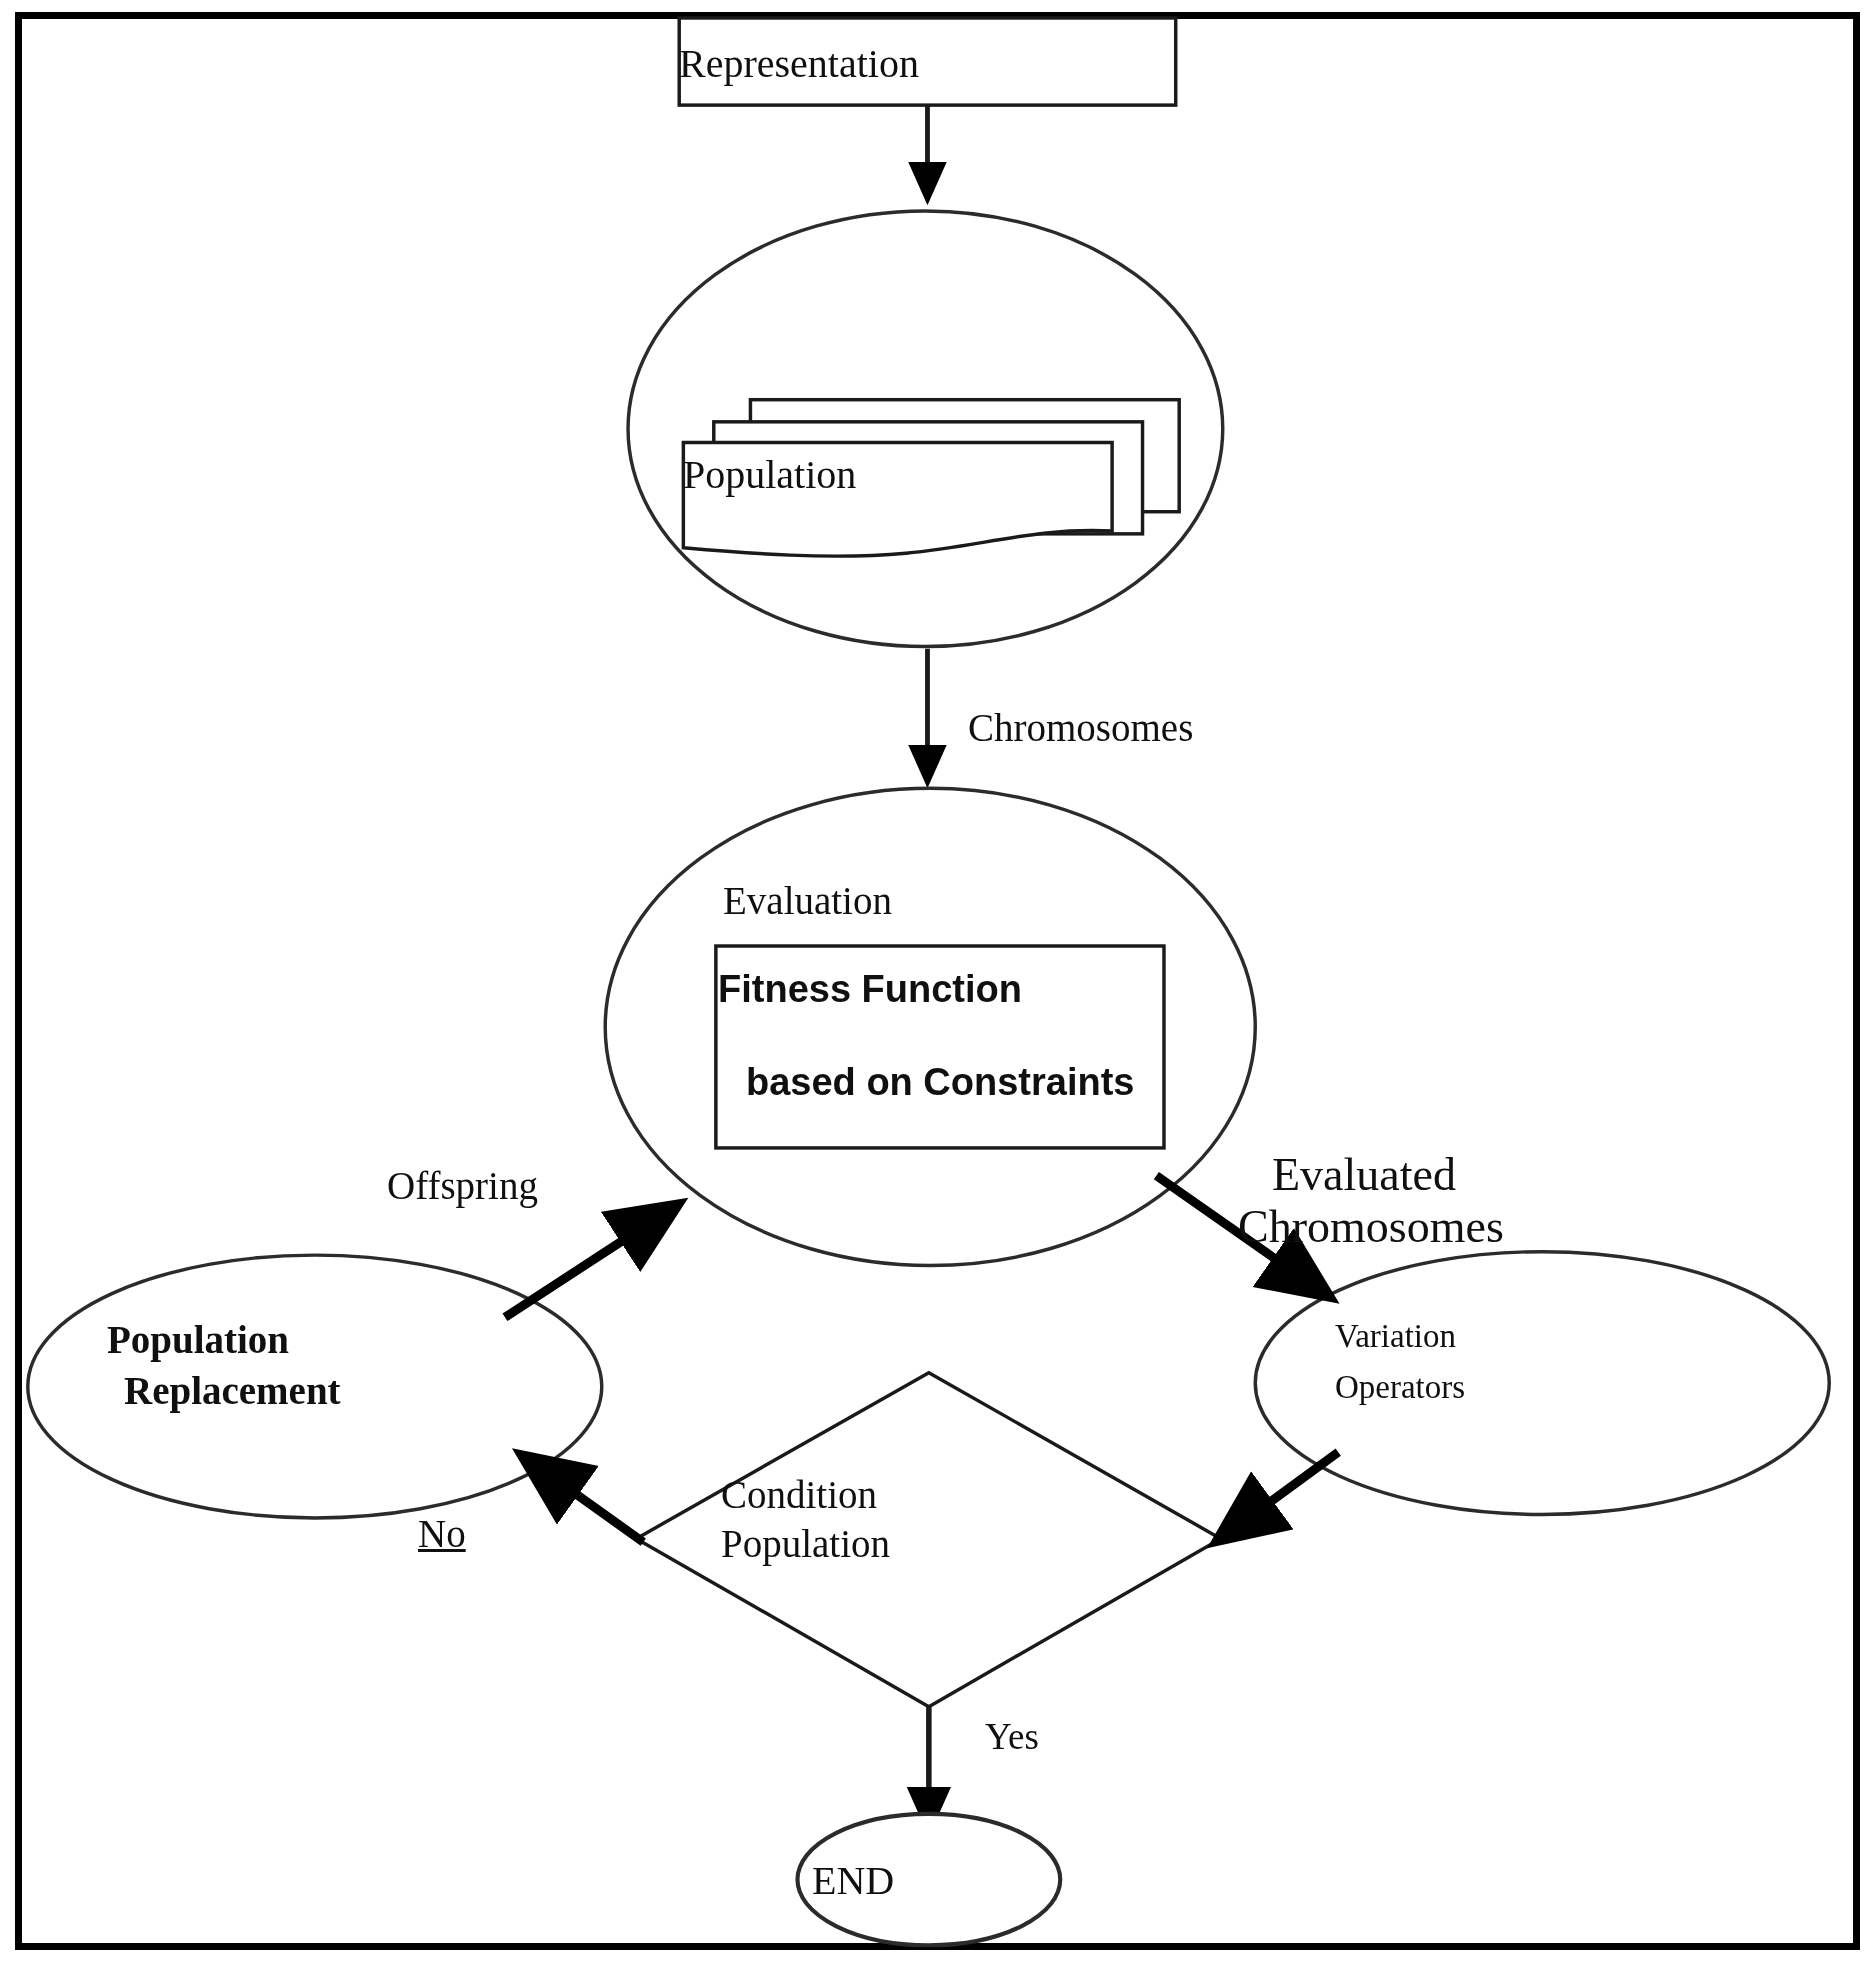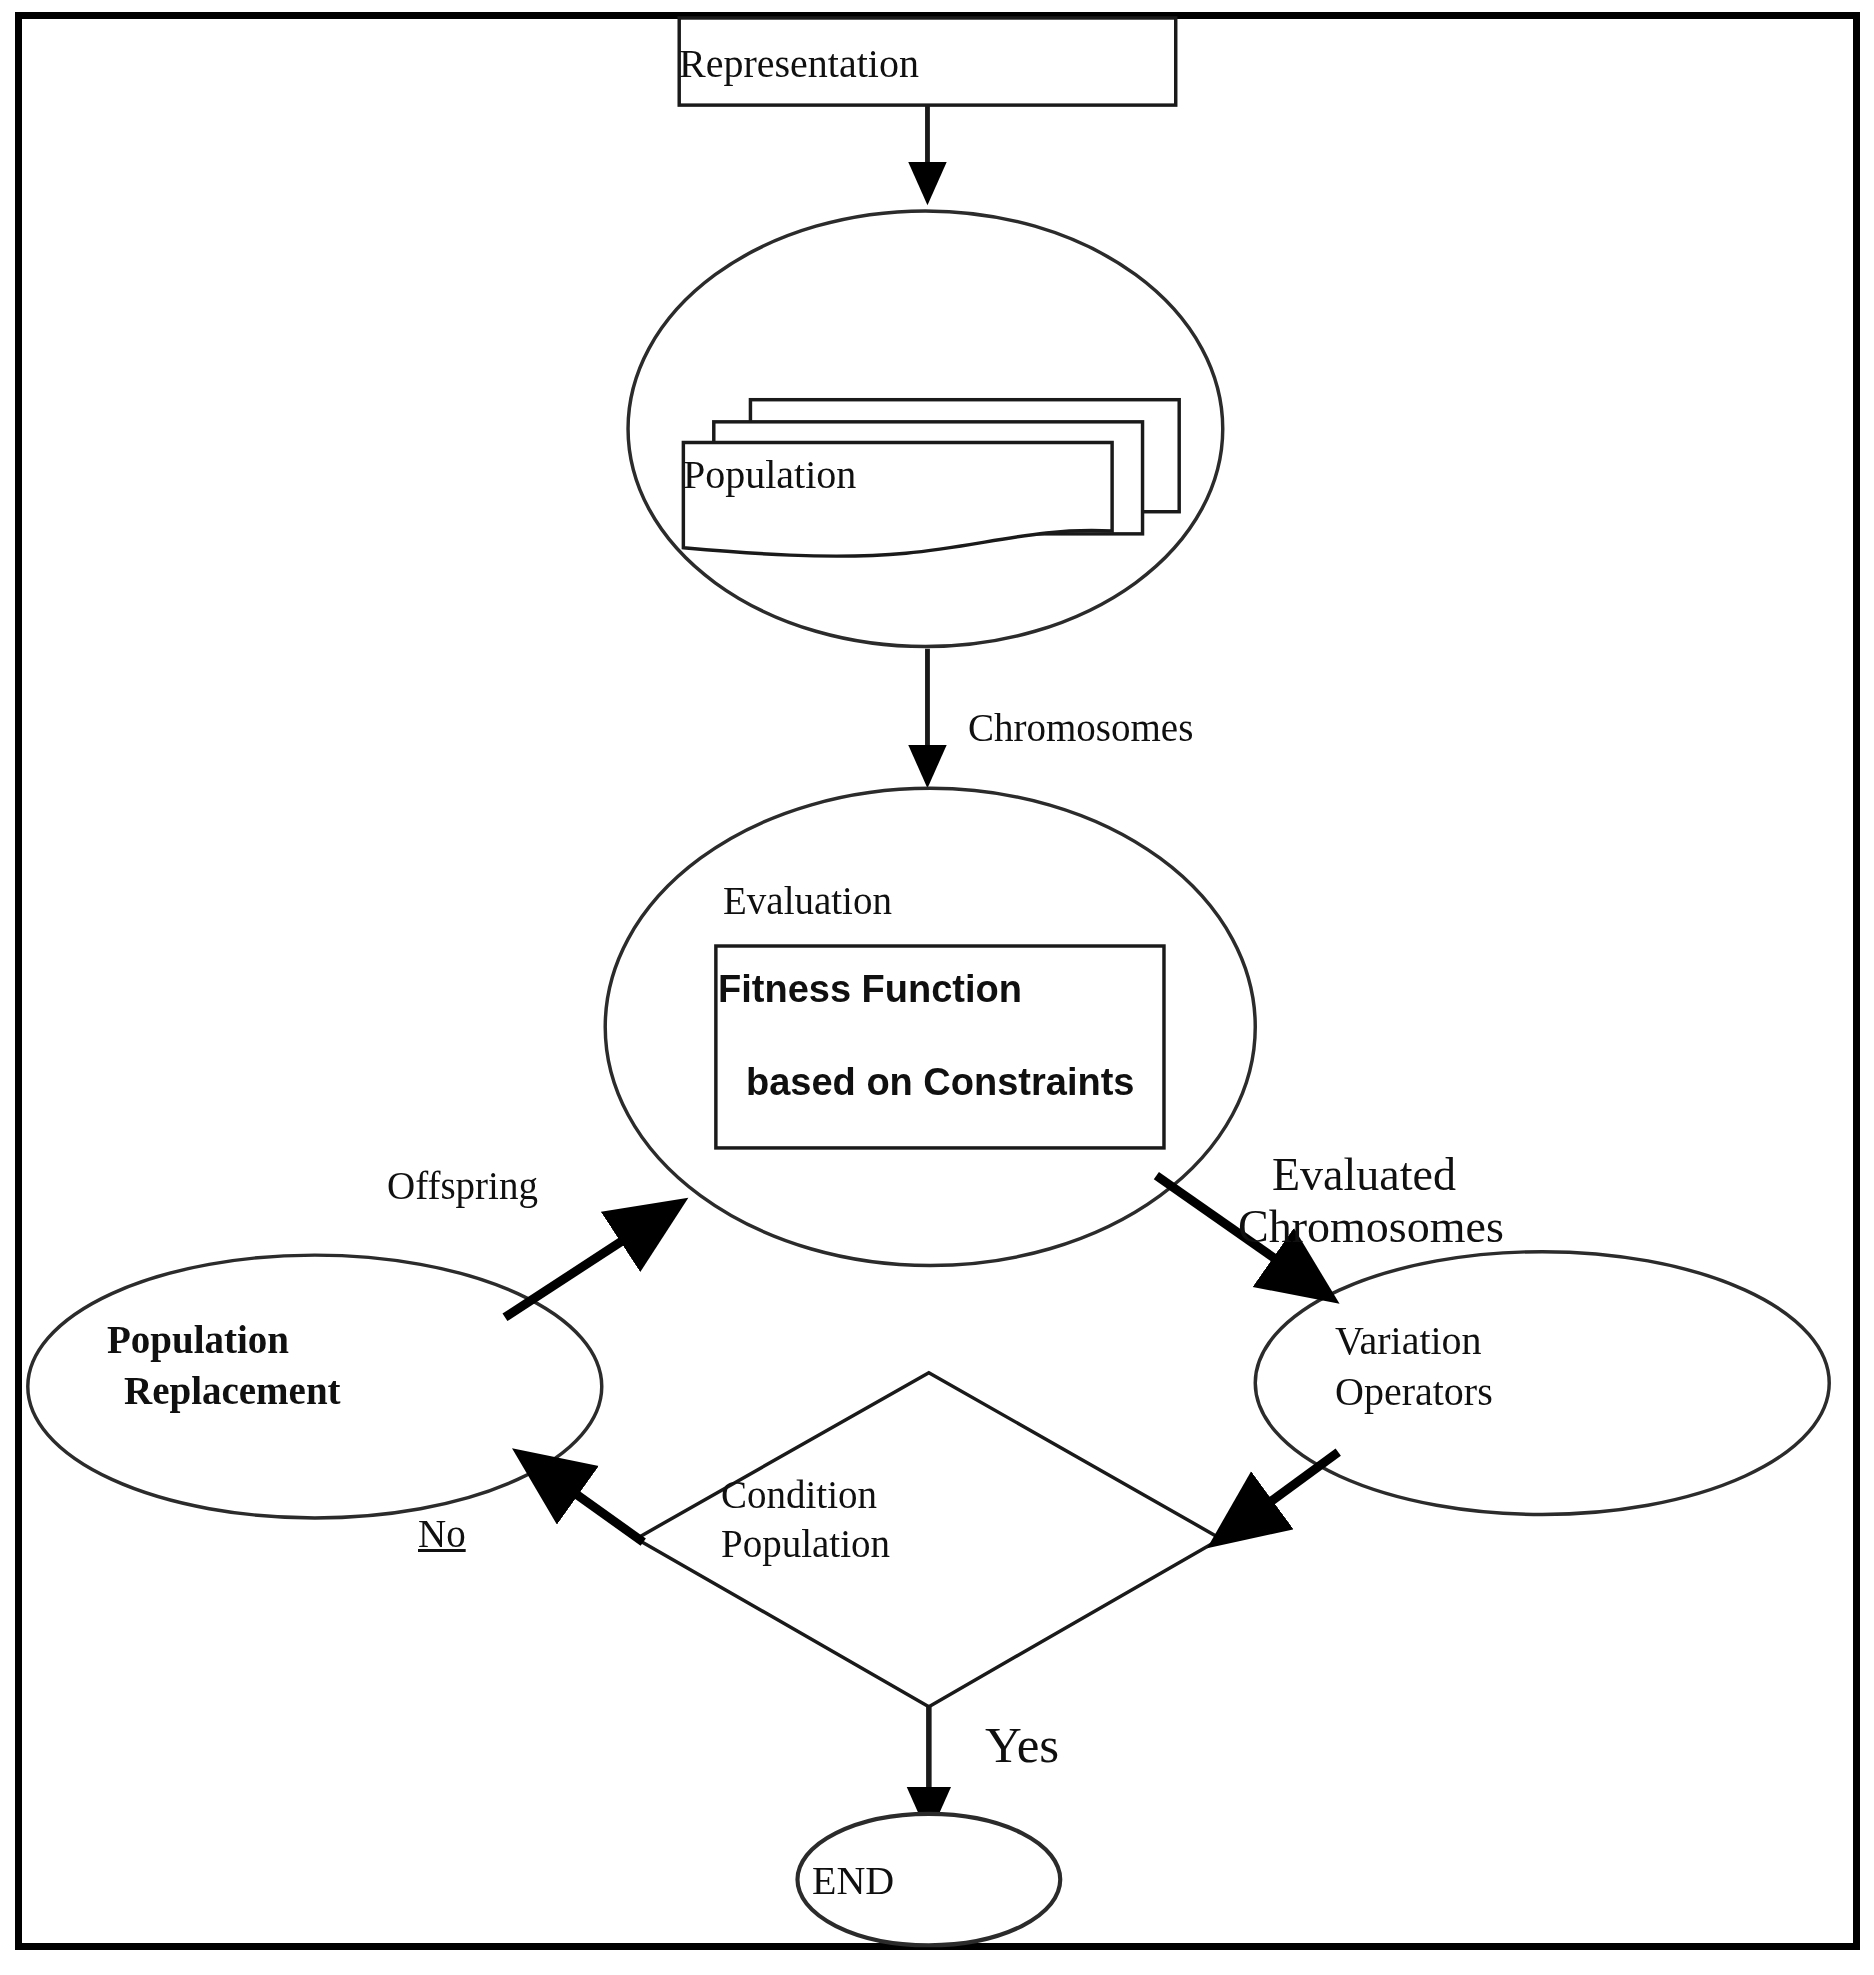--- a/index.html
+++ b/index.html
@@ -45,24 +45,24 @@
   .sans      { font-family: "Liberation Sans", "DejaVu Sans", sans-serif; }
   .t-represent   { font-size: 40px; }
   .t-init        { font-size: 40px; }
   .t-pop         { font-size: 40px; }
   .t-eval        { font-size: 39px; }
   .t-fitness     { font-size: 38px; font-weight: bold; }
   .t-chrom       { font-size: 39px; }
   .t-evalchrom   { font-size: 46px; }
   .t-offspring   { font-size: 39px; }
   .t-popreplace  { font-size: 39px; font-weight: bold; }
-  .t-varop       { font-size: 40px; }
+  .t-varop       { font-size: 33px; }
   .t-cond        { font-size: 39px; }
   .t-no          { font-size: 39px; text-decoration: underline; }
-  .t-yes         { font-size: 51px; }
+  .t-yes         { font-size: 37px; }
   .t-end         { font-size: 40px; }
 </style>
 </head>
 <body>
 
 <div id="stage">
   <div id="frame"></div>
 
   <svg class="canvas" viewBox="0 0 2711 2856" xmlns="http://www.w3.org/2000/svg">
     <defs>

